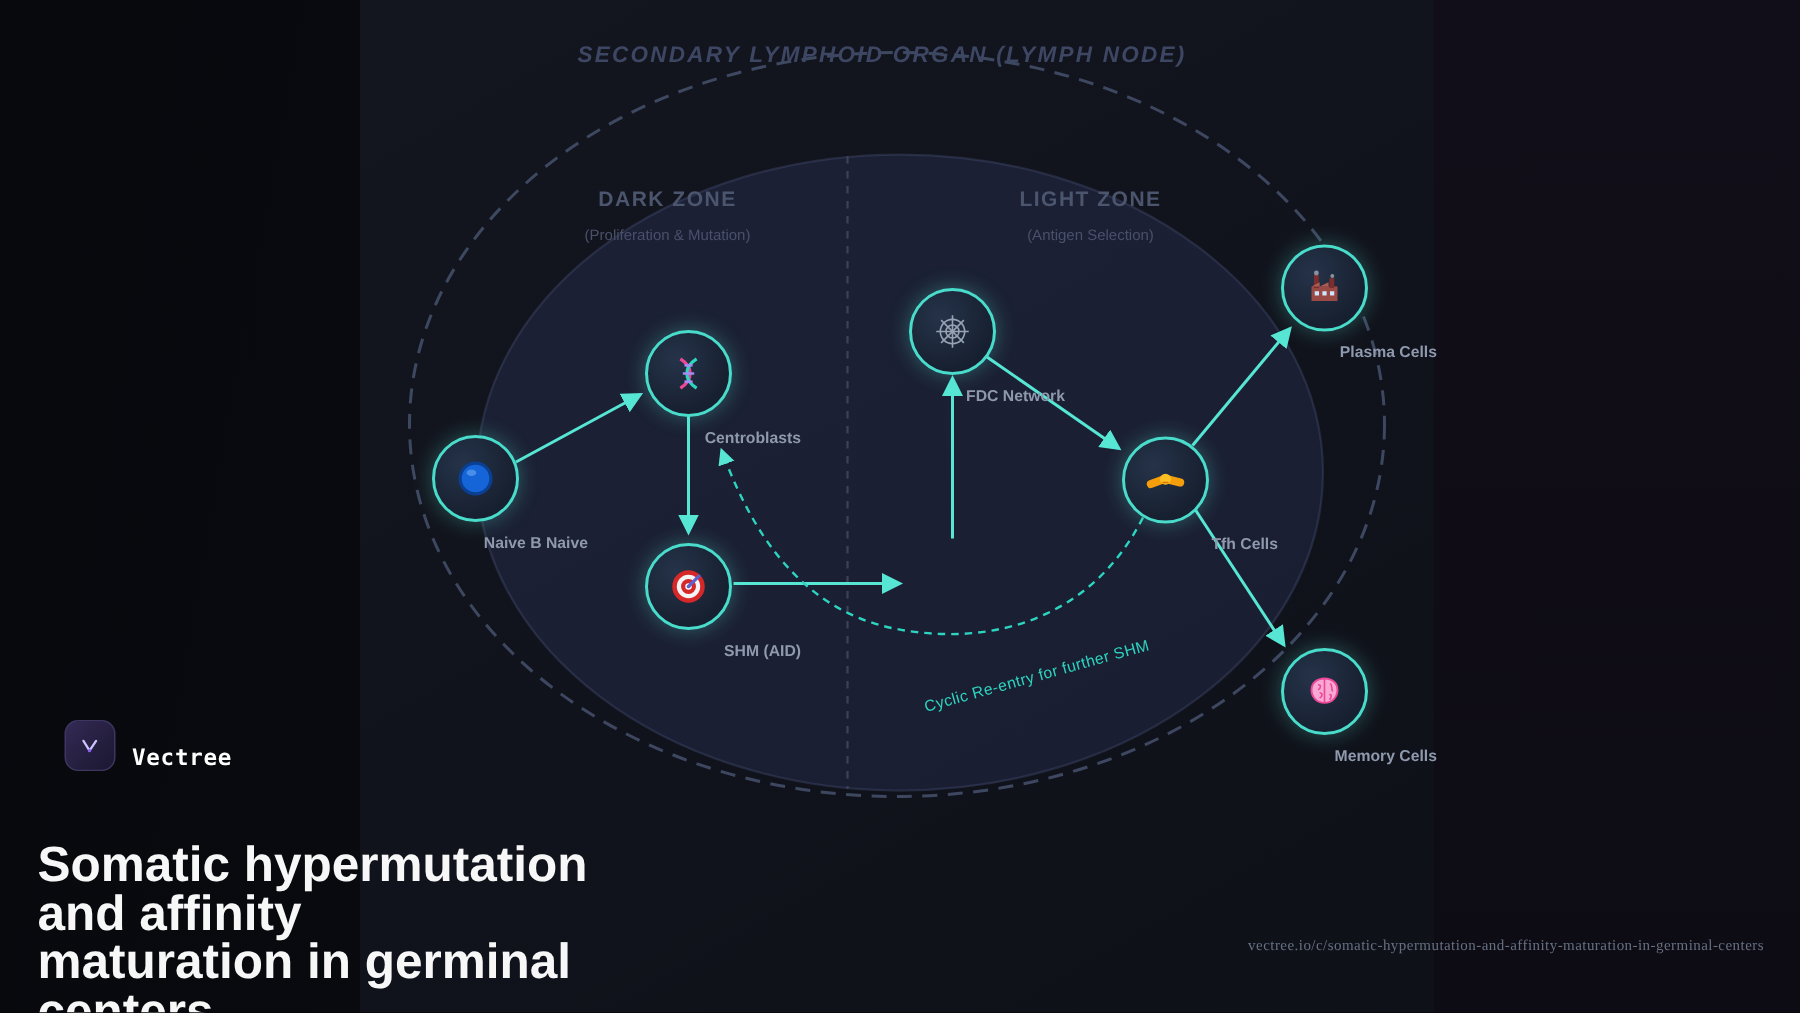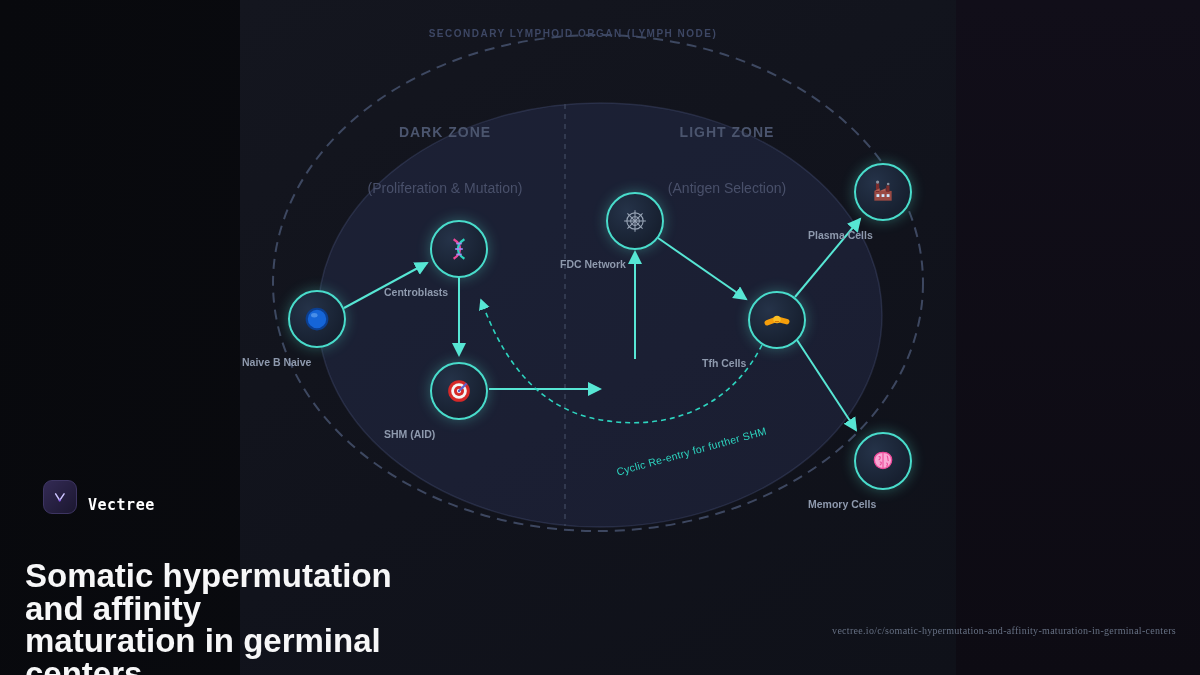--- a/index.html
+++ b/index.html
@@ -4,28 +4,28 @@
 <style>
   html,body{margin:0;padding:0;background:#06070b;}
   .stage{position:relative;width:1200px;height:675px;overflow:hidden;
          background:linear-gradient(100deg,#08090d 0%,#0a0b10 55%,#0c0a12 100%);
          font-family:"Liberation Sans",sans-serif;}
   .panel{position:absolute;left:240px;top:0;width:716px;height:675px;
          background:linear-gradient(150deg,#14161f 0%,#11131c 55%,#0f1119 100%);}
   .right-tint{position:absolute;left:956px;top:0;width:244px;height:675px;
          background:linear-gradient(180deg,#110e19 0%,#0d0b13 100%);}
   .canvas{position:absolute;left:0;top:0;z-index:1;pointer-events:none;}
-  .diagram-title{position:absolute;left:573px;top:28px;transform:translateX(-50%);
-         z-index:3;color:#3d4764;font-weight:bold;font-size:10px;letter-spacing:1.5px;
-         white-space:nowrap;}
+  .diagram-title{position:absolute;left:588px;top:28px;transform:translateX(-50%);
+         z-index:3;color:#3d4764;font-weight:bold;font-size:15px;letter-spacing:1.5px;
+         white-space:nowrap;font-style:italic;}
   .zone-title{position:absolute;transform:translateX(-50%);z-index:3;color:#4b556e;
          font-weight:bold;font-size:14px;letter-spacing:1px;white-space:nowrap;}
   .zone-sub{position:absolute;transform:translateX(-50%);z-index:3;color:#49506a;
-         font-size:14px;white-space:nowrap;margin-top:28px;}
-  .node{position:absolute;width:150px;transform:translateX(-50%);text-align:left;z-index:4;}
+         font-size:10px;white-space:nowrap;}
+  .node{position:absolute;width:150px;transform:translateX(-50%);text-align:right;z-index:4;}
   .bubble{width:54px;height:54px;margin:0 auto;border-radius:50%;
          border:2px solid #49dccb;
          background:radial-gradient(circle at 35% 32%,#253349 0%,#172030 70%);
          box-shadow:0 0 14px rgba(87,230,212,0.33);
          display:flex;align-items:center;justify-content:center;}
   .node-label{display:block;margin-top:8px;color:#8e99ad;font-weight:bold;font-size:10.5px;}
   .loop-label{position:absolute;left:615px;top:466px;z-index:3;color:#2dd4bf;
          font-size:10.5px;transform:rotate(-15.5deg);transform-origin:left top;
          white-space:nowrap;letter-spacing:0.3px;}
   .brand{position:absolute;left:25px;top:480px;z-index:5;display:flex;align-items:flex-end;gap:11px;padding-left:18px;}

